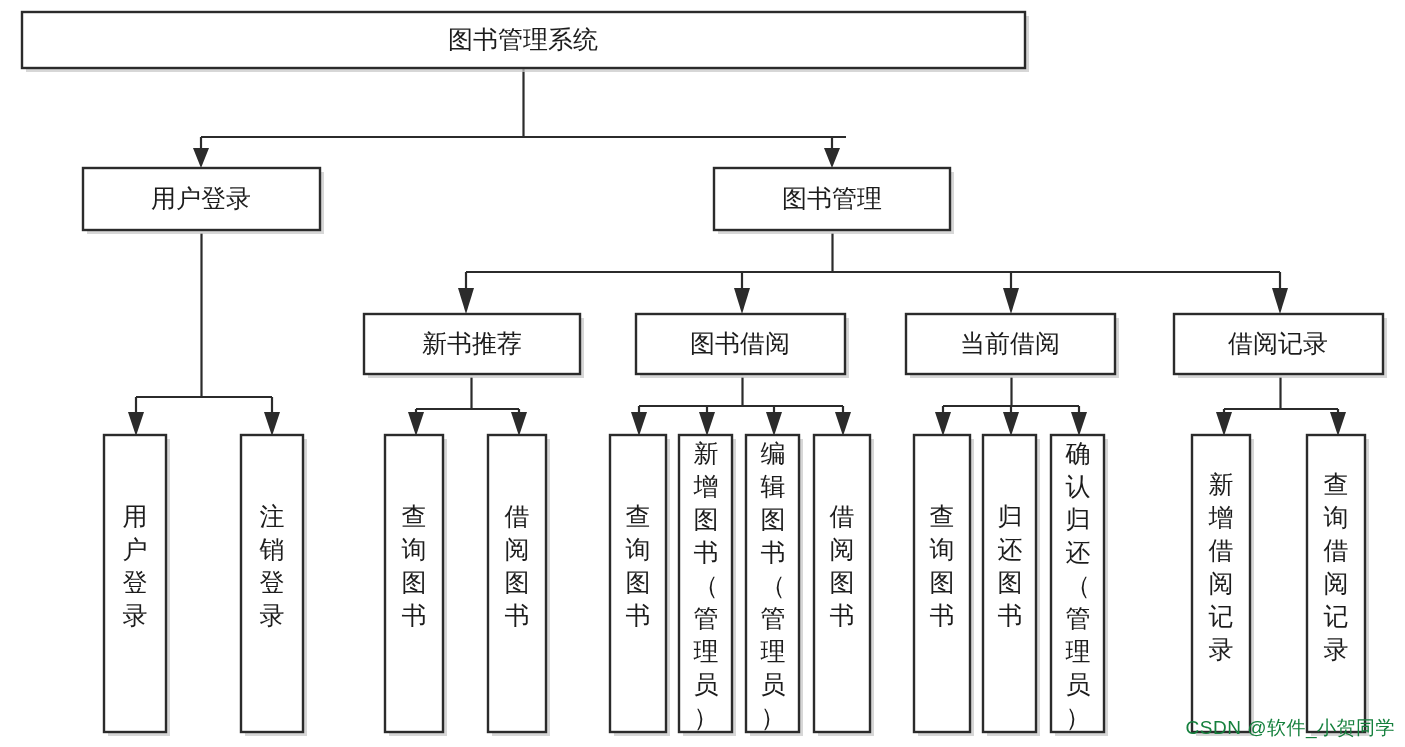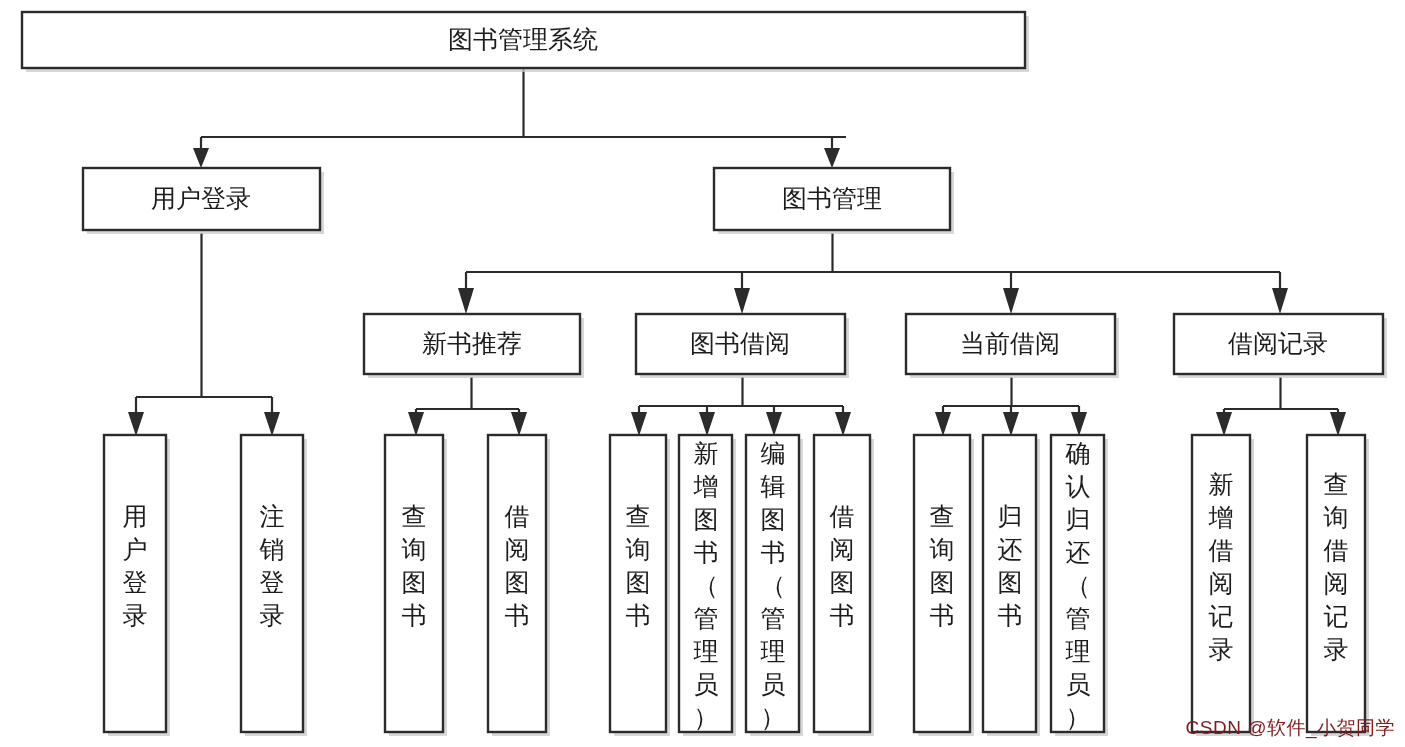--- a/index.html
+++ b/index.html
@@ -56,21 +56,21 @@
     fill: #1c1c1c;
     font-size: 25px;
     text-anchor: middle;
   }
   .watermark {
     position: absolute;
     right: 12px;
     bottom: 6px;
     font-family: "Liberation Sans", "DejaVu Sans", sans-serif;
     font-size: 19px;
-    color: #7f1d1d;
+    color: #15803d;
     letter-spacing: 0.5px;
     white-space: nowrap;
     pointer-events: none;
   }
 </style>
 </head>
 <body>
 
 <div id="diagram-root">
   <svg class="diagram" viewBox="0 0 1405 747" xmlns="http://www.w3.org/2000/svg">

